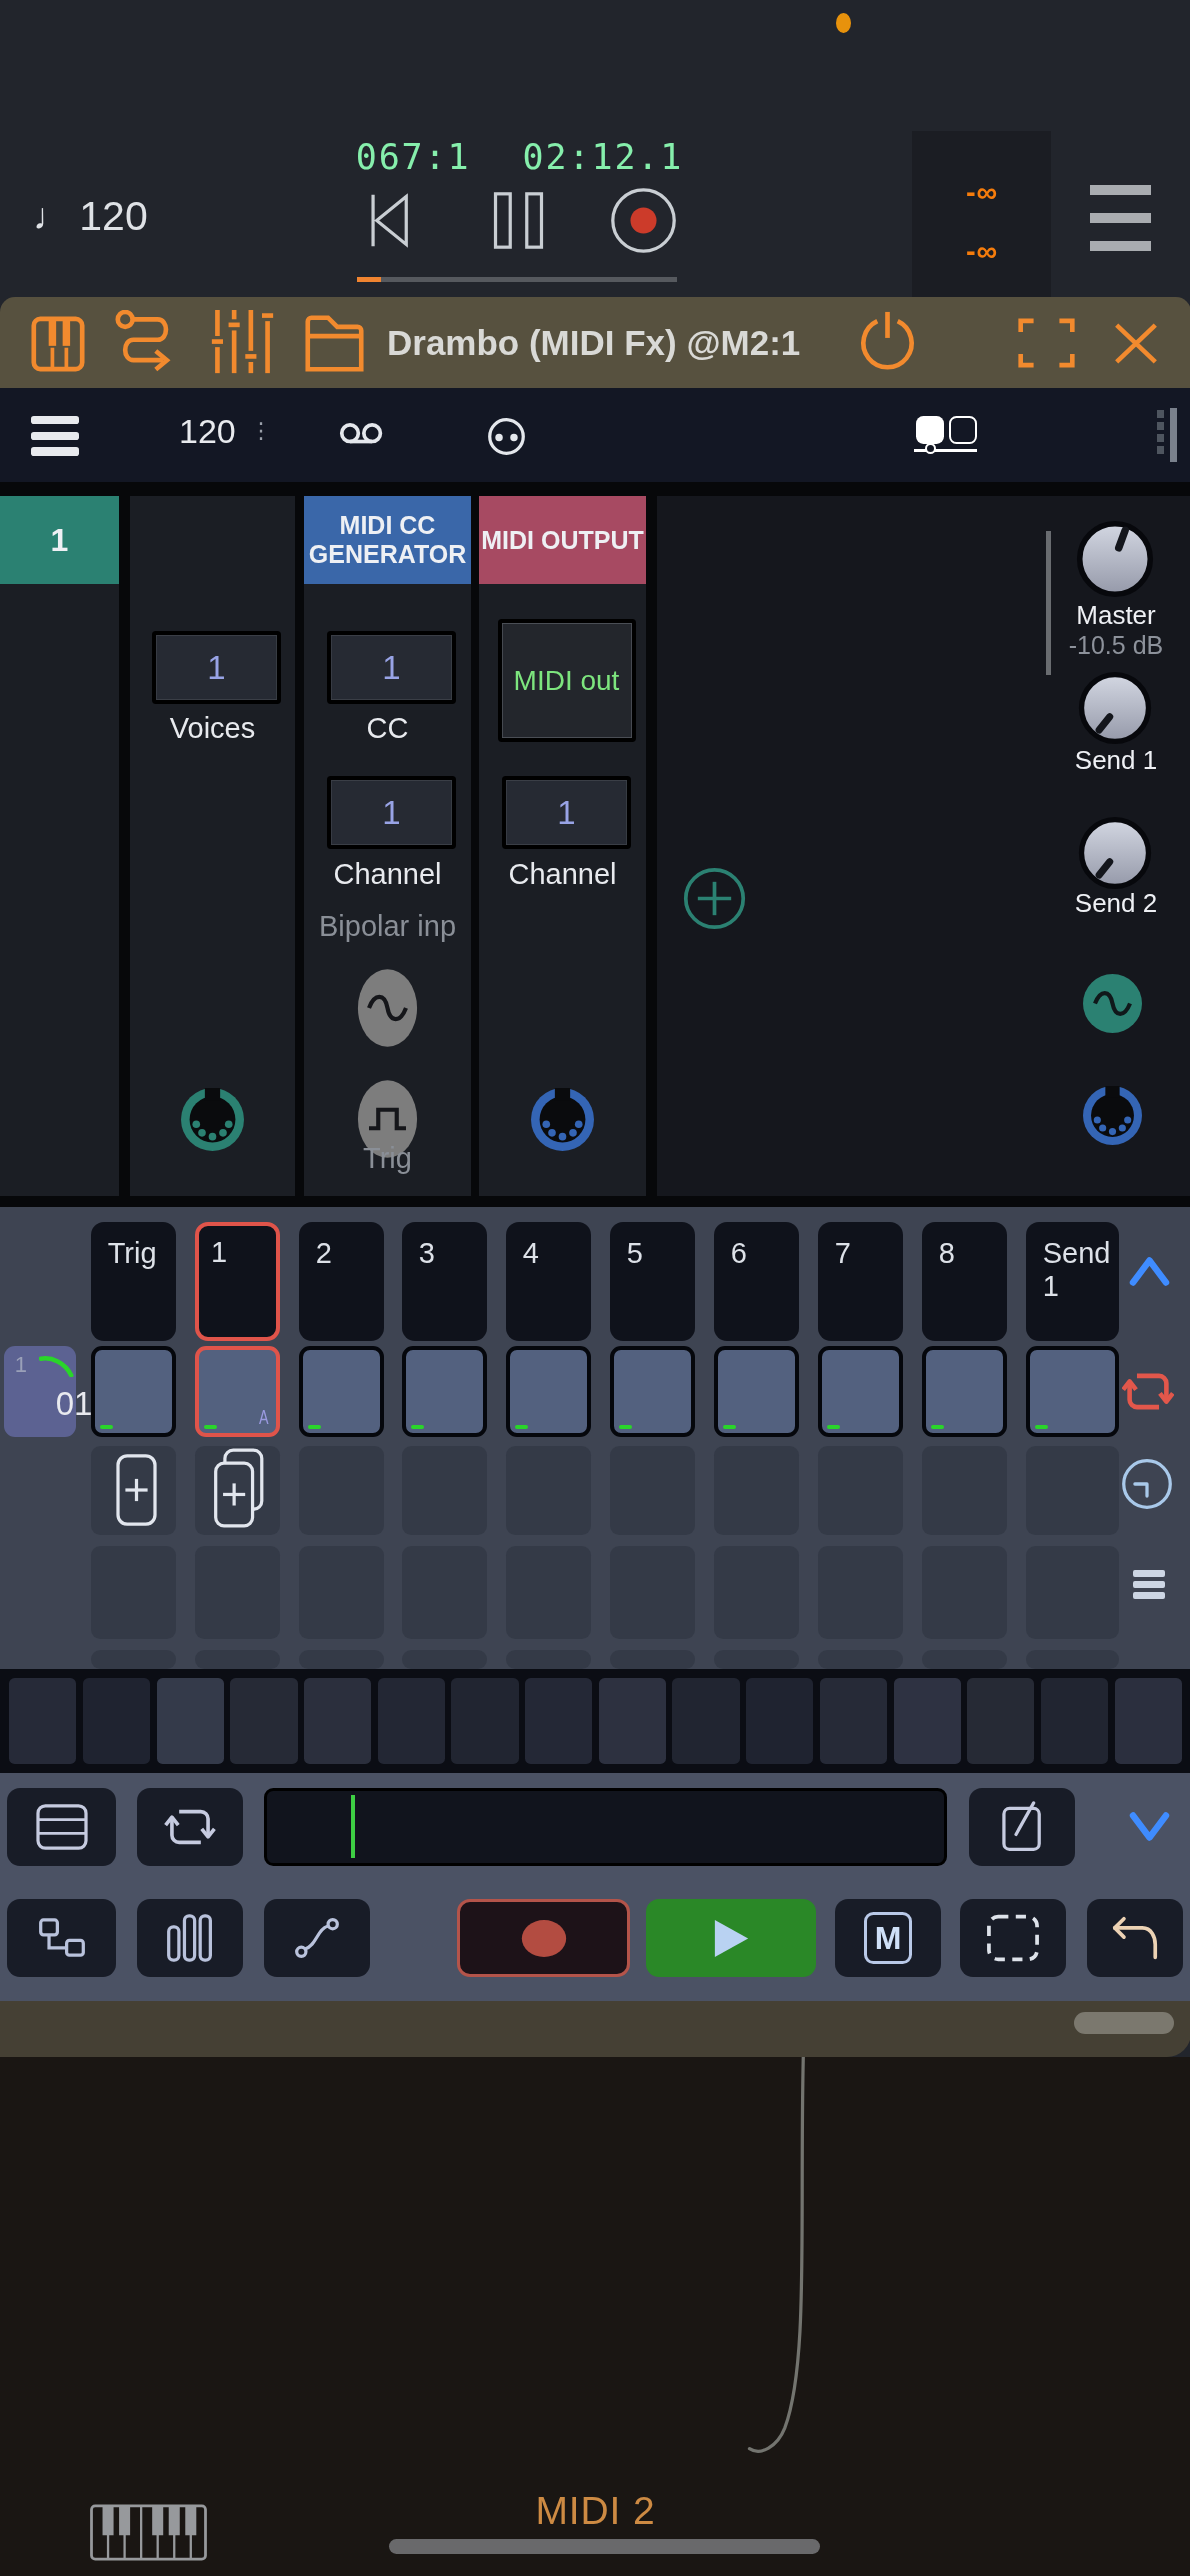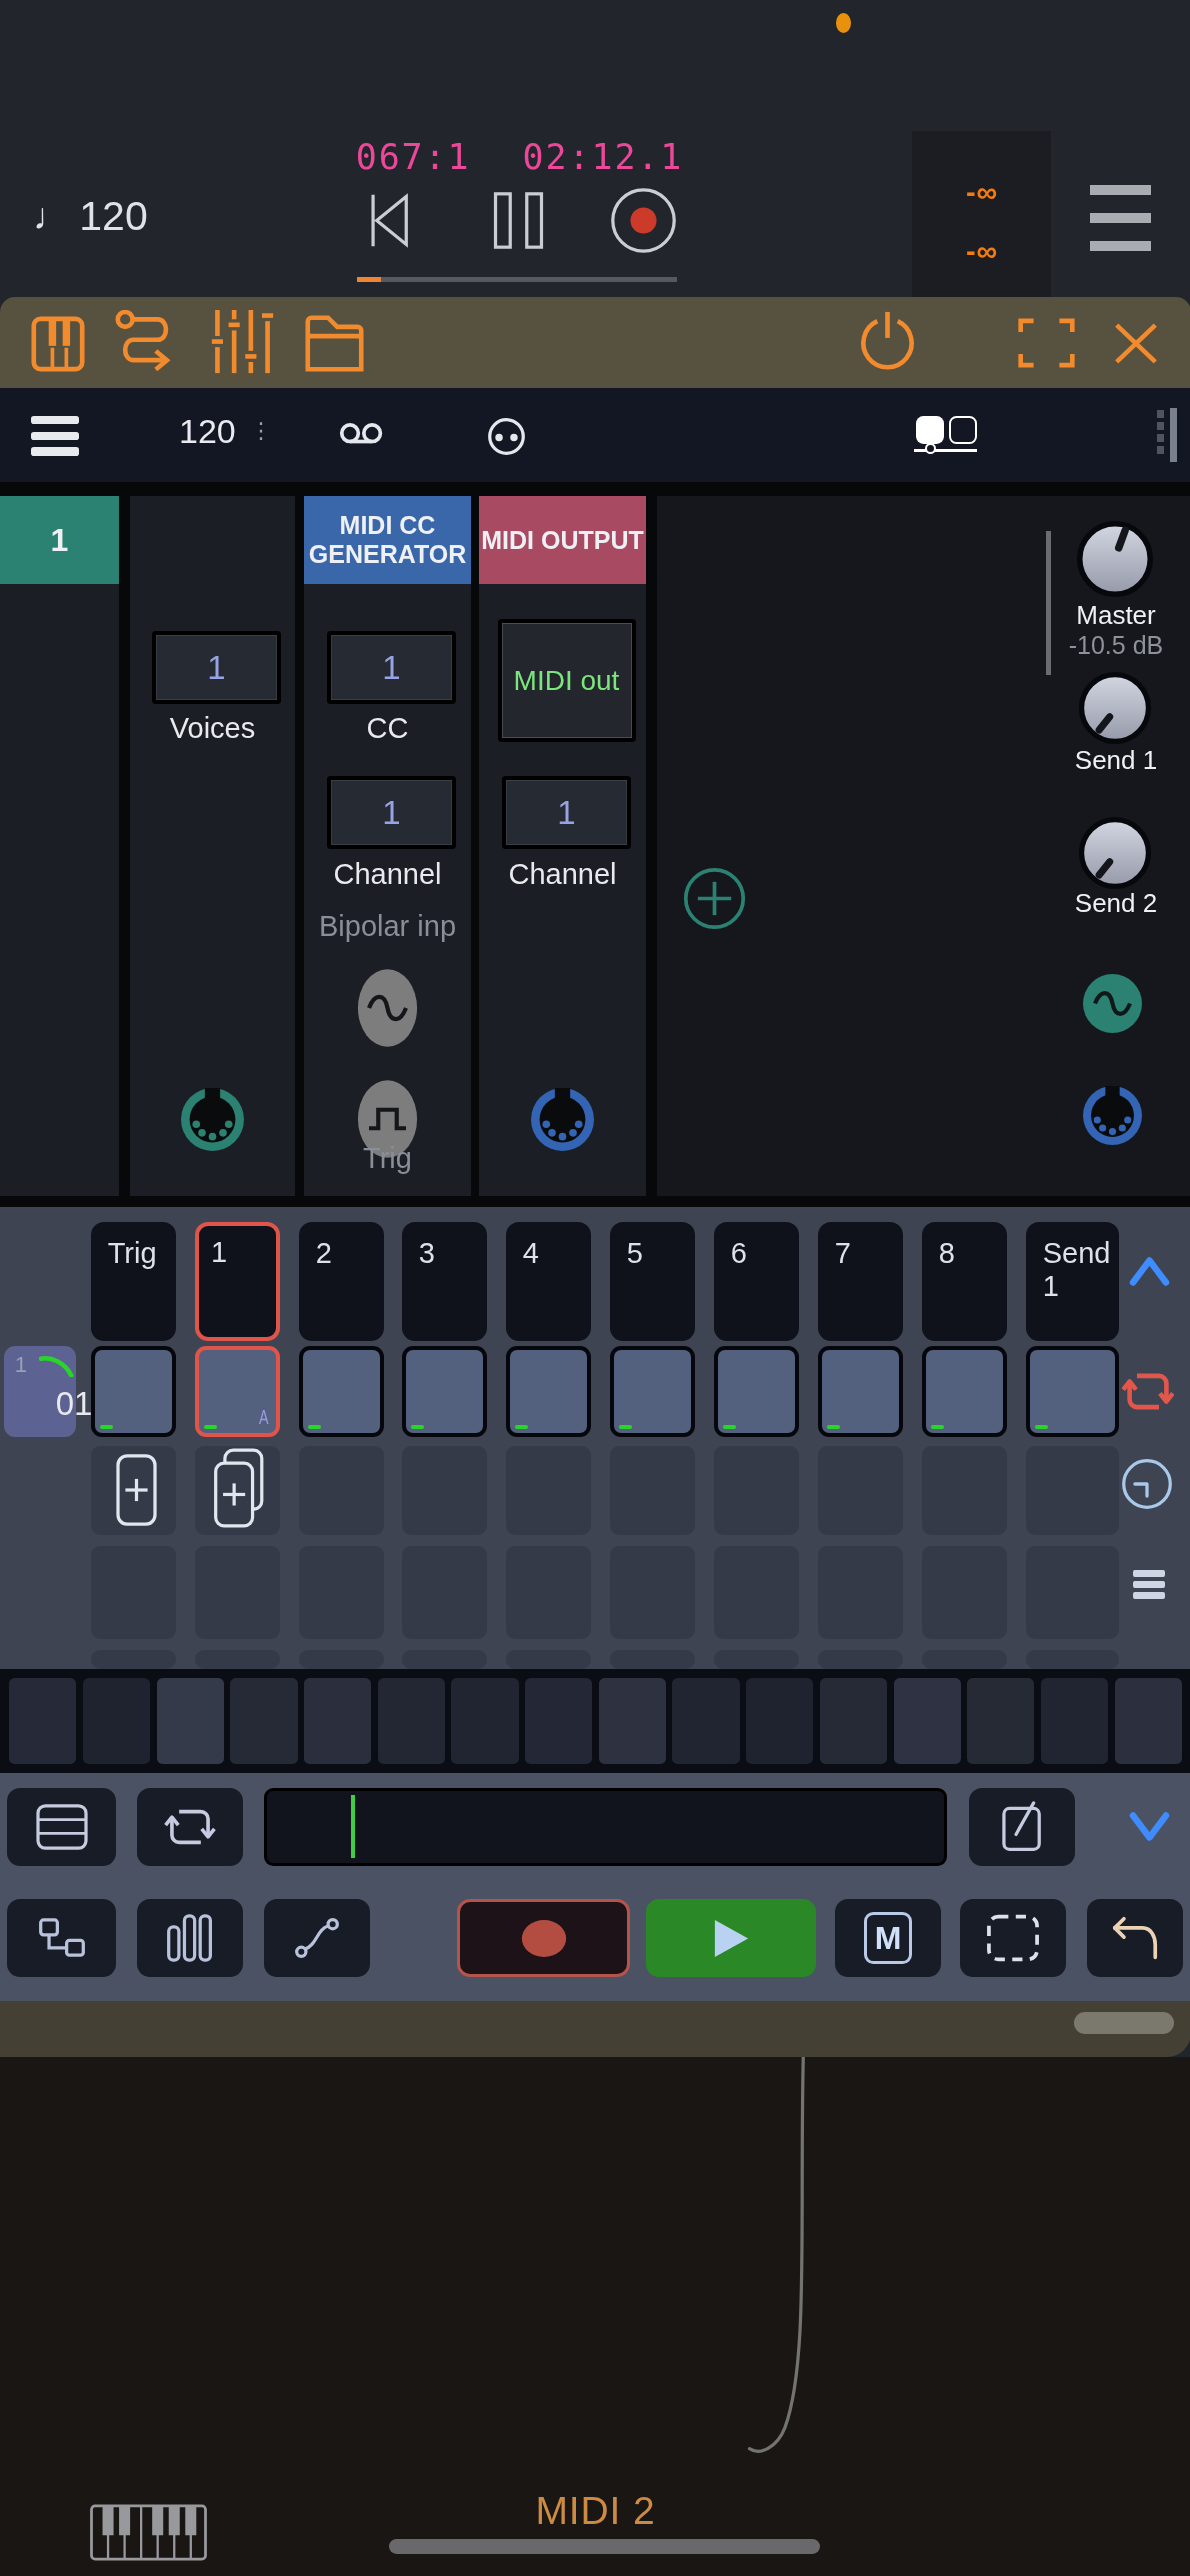--- a/index.html
+++ b/index.html
@@ -3,21 +3,21 @@
 <meta charset="utf-8">
 <style>
   html,body{margin:0;padding:0;background:#000;}
   #screen{position:relative;width:1191px;height:2576px;background:#22252c;overflow:hidden;
           font-family:"Liberation Sans",sans-serif;color:#e6e8ec;}
   .abs{position:absolute;}
   .mono{font-family:"DejaVu Sans Mono",monospace;}
 
   
   .mic-dot{width:15px;height:20.4px;border-radius:50%;background:#e8920c;}
-  .timestamp{font-size:35px;color:#ec4899;letter-spacing:1.9px;display:flex;gap:52px;justify-content:center;}
+  .timestamp{font-size:35px;color:#86efac;letter-spacing:1.9px;display:flex;gap:52px;justify-content:center;}
   .tempo-big{font-size:41px;color:#dfe2e6;display:flex;align-items:center;gap:9.3px;}
   .meter-panel{background:#1b1d23;}
   .meter-val{color:#f57c0c;font-size:29px;font-weight:bold;letter-spacing:0.9px;}
   .host-burger div{width:61px;height:10.2px;background:#a9acb0;margin-bottom:17.6px;}
 
   
   .titlebar{background:#57513f;border-radius:15px 15px 0 0;display:flex;align-items:center;}
   .titlebar-title{color:#d9d9d6;font-size:35px;font-weight:bold;white-space:nowrap;}
 
   
@@ -147,20 +147,21 @@
         <line x1="62" y1="14" x2="62" y2="70"></line>
           <line x1="56" y1="8" x2="68" y2="8"></line>
       </g>
     </svg>
 
     <svg class="abs" style="left:304px;top:16.7px;" width="61" height="59" viewBox="0 0 66 64">
       <path d="M4,60 V8 a4,4 0 0 1 4,-4 H26 l10,10 H58 a4,4 0 0 1 4,4 V60 Z" fill="none" stroke="#f28a2e" stroke-width="5"></path>
       <line x1="4" y1="24" x2="62" y2="24" stroke="#f28a2e" stroke-width="5"></line>
     </svg>
 
+    <div class="abs titlebar-title" style="left:387px;top:26px;">Drambo (MIDI Fx) @M2:1</div>
 
     <svg class="abs" style="left:855px;top:13px;" width="65" height="67" viewBox="0 0 70 72">
       <path d="M24,12 A26,26 0 1 0 46,12" fill="none" stroke="#f28a2e" stroke-width="5"></path>
       <line x1="35" y1="2" x2="35" y2="30" stroke="#f28a2e" stroke-width="5"></line>
     </svg>
 
     <svg class="abs" style="left:1017px;top:20.4px;" width="59" height="52" viewBox="0 0 64 56">
       <g fill="none" stroke="#f28a2e" stroke-width="5">
         <path d="M4,16 V4 H18"></path>
           <path d="M46,4 H60 V16"></path>

